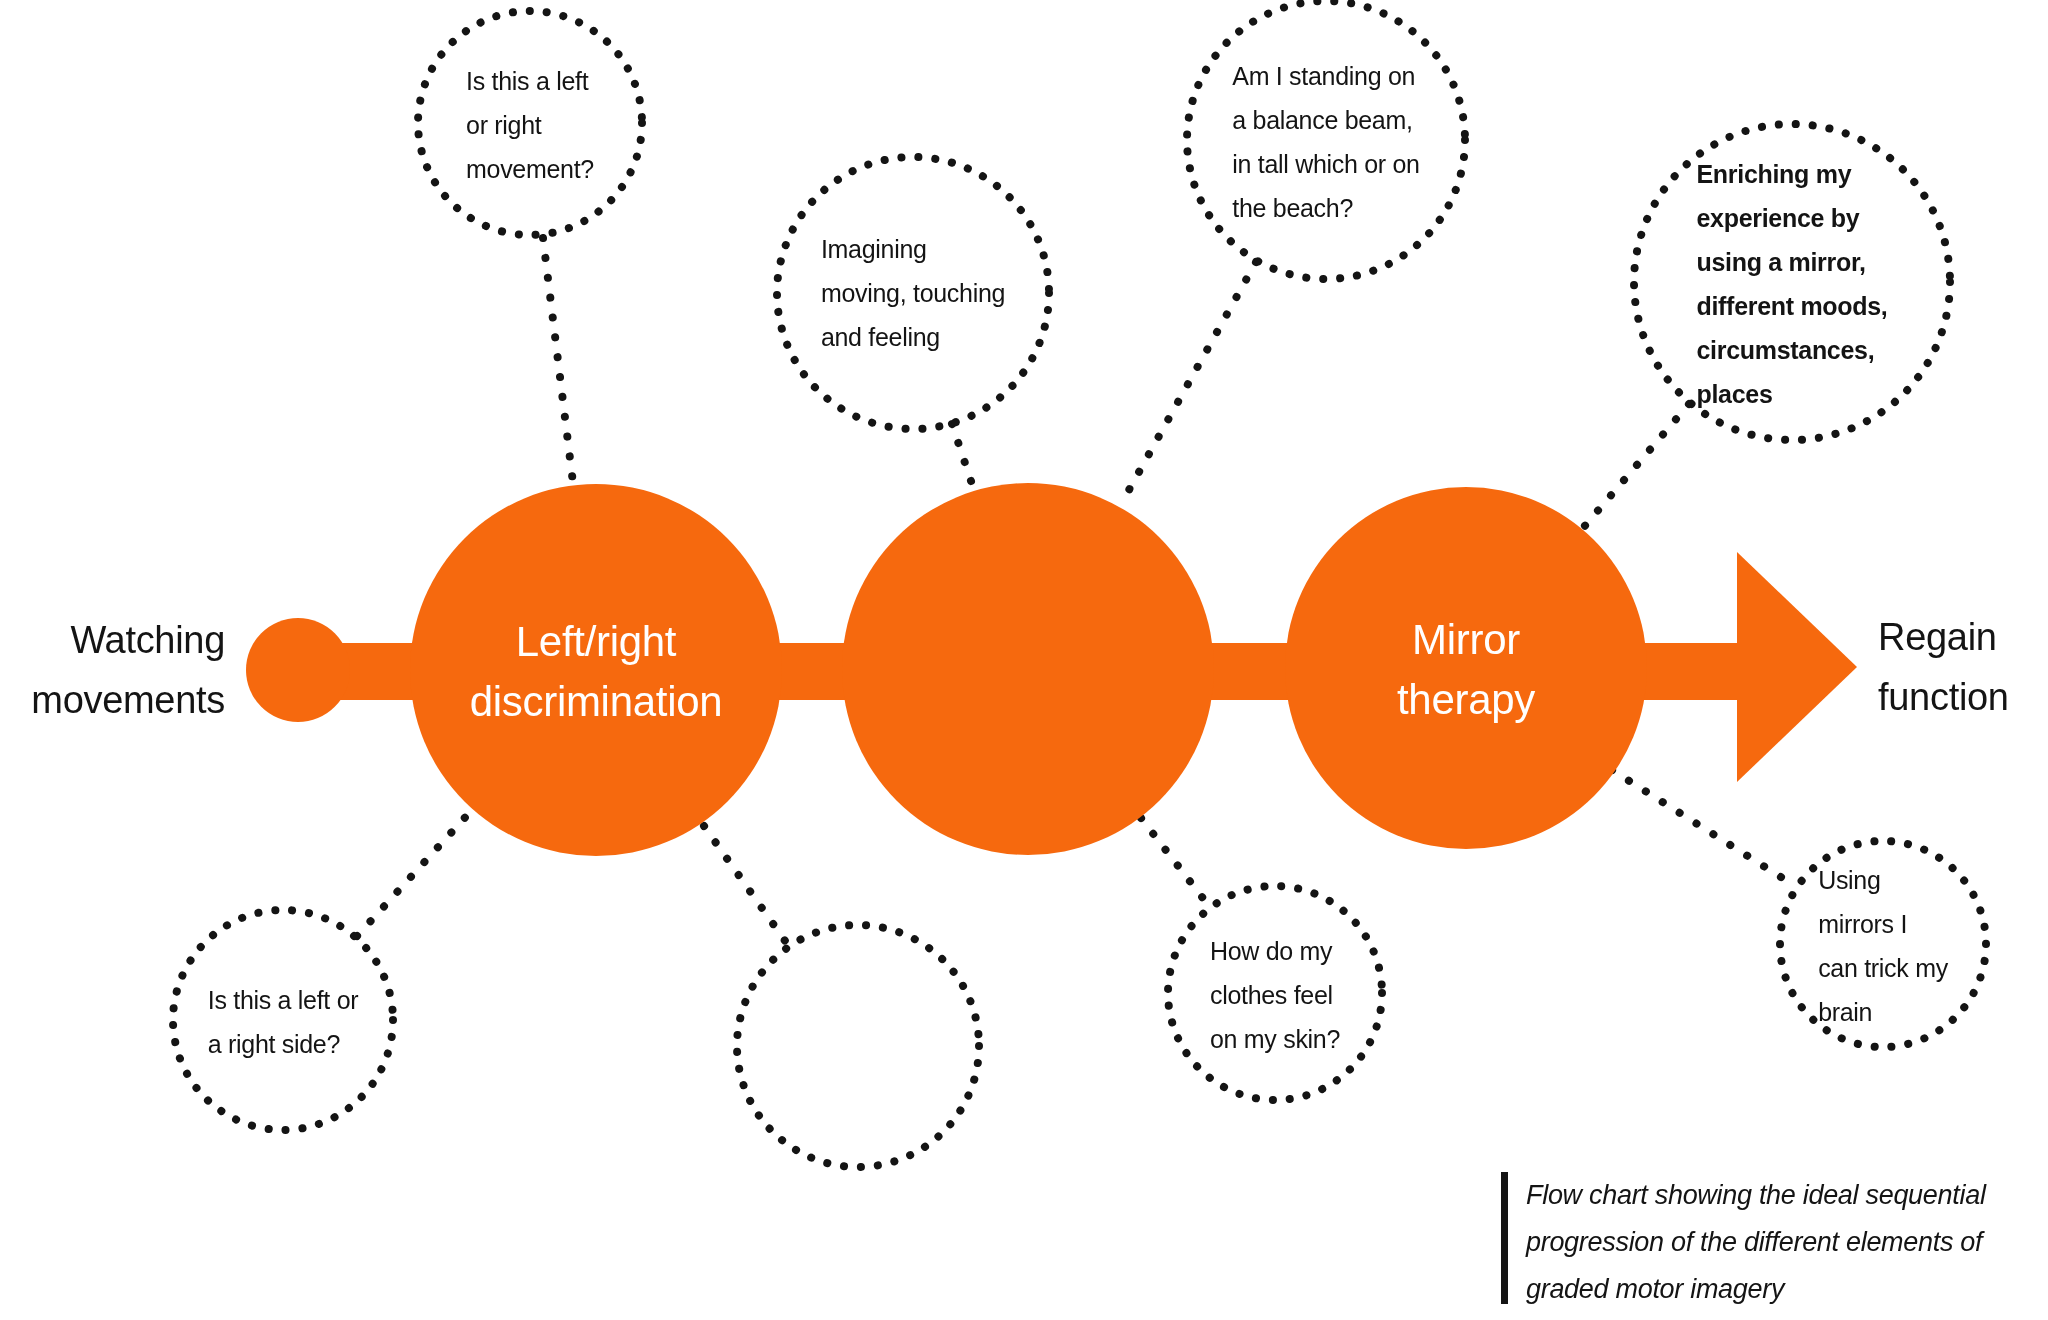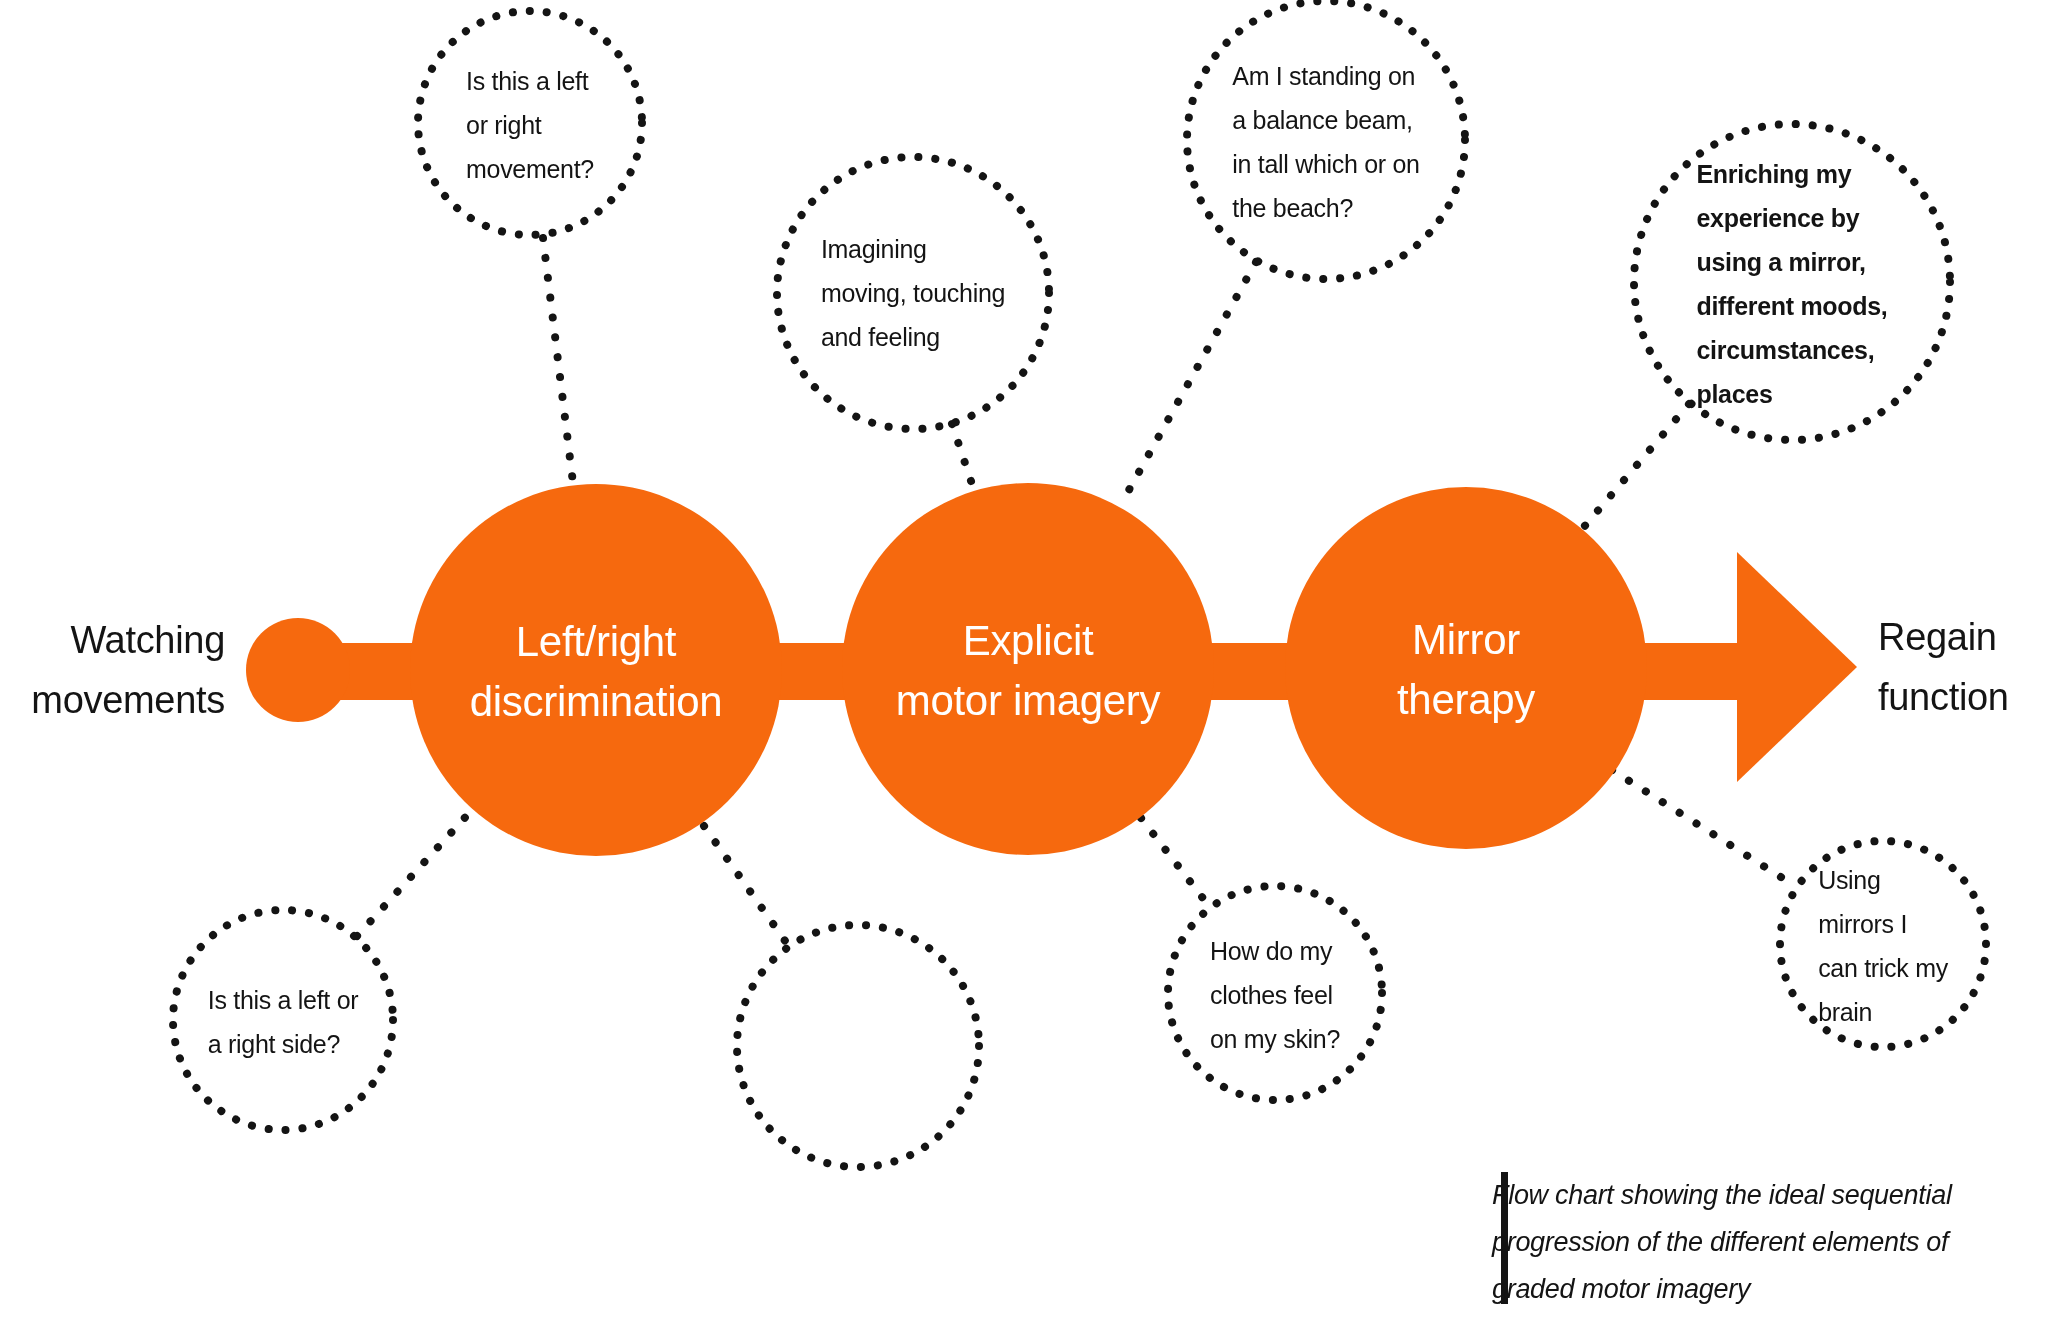--- a/index.html
+++ b/index.html
@@ -90,22 +90,20 @@
     <circle class="dotted-ring" cx="1883" cy="944" r="103"></circle>
 
     <rect class="caption-bar-rect" x="1501" y="1172" width="7" height="132"></rect>
   </svg>
 
   <div class="txt side-label right-aligned" style="right: 1823px; top: 670px;">Watching
 movements</div>
 
   <div class="txt stage-label" style="left: 596px; top: 672px;">Left/right
 discrimination</div>
-  <div class="txt stage-label" style="left: 1028px; top: 671px;">Explicit
-motor imagery</div>
   <div class="txt stage-label" style="left: 1466px; top: 670px;">Mirror
 therapy</div>
 
   <div class="txt side-label" style="left: 1878px; top: 667px;">Regain
 function</div>
 
   <div class="txt bubble-label" style="left: 530px; top: 125px;">Is this a left
 or right
 movement?</div>
   <div class="txt bubble-label" style="left: 913px; top: 293px;">Imagining
@@ -124,17 +122,17 @@
   <div class="txt bubble-label" style="left: 283px; top: 1022px;">Is this a left or
 a right side?</div>
   <div class="txt bubble-label" style="left: 1275px; top: 995px;">How do my
 clothes feel
 on my skin?</div>
   <div class="txt bubble-label" style="left: 1883px; top: 946px;">Using
 mirrors I
 can trick my
 brain</div>
 
-  <div class="txt caption-label" style="left: 1492px; top: 1172px;">Flow chart showing the ideal sequential
+  <div class="txt caption-label" style="left: 1526px; top: 1172px;">Flow chart showing the ideal sequential
 progression of the different elements of
 graded motor imagery</div>
 
 </div>
 
 </body></html>

